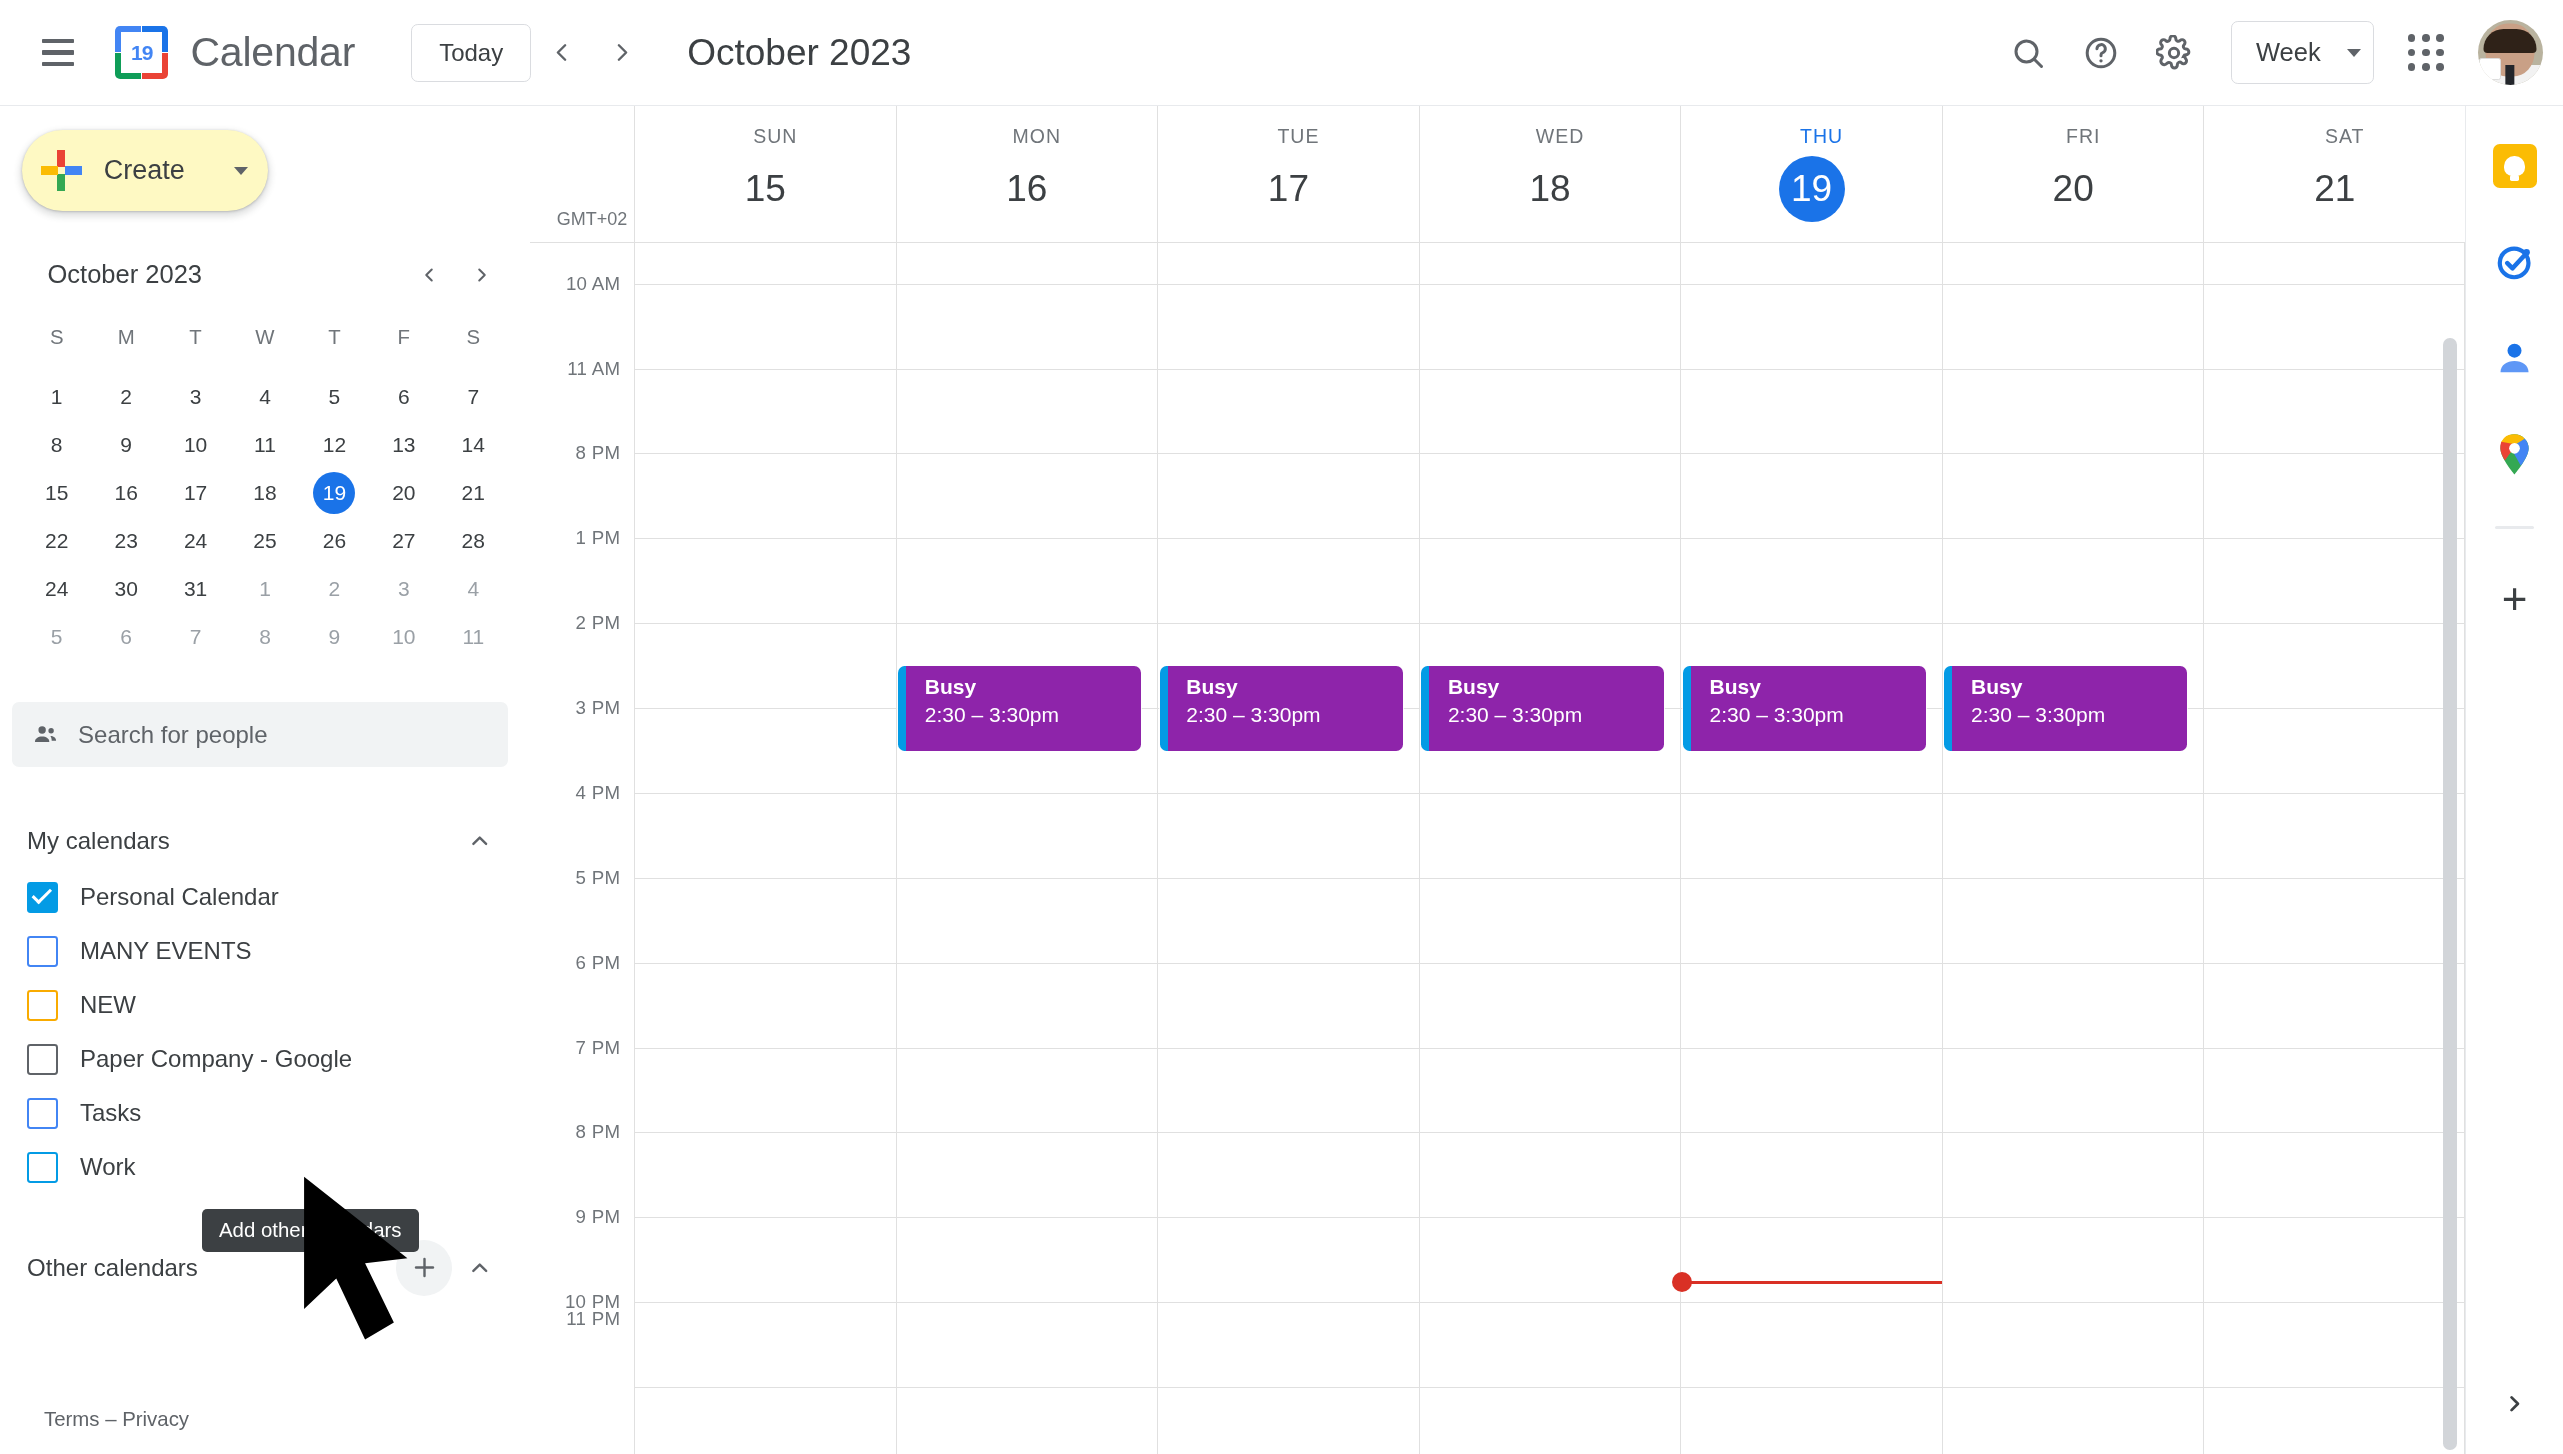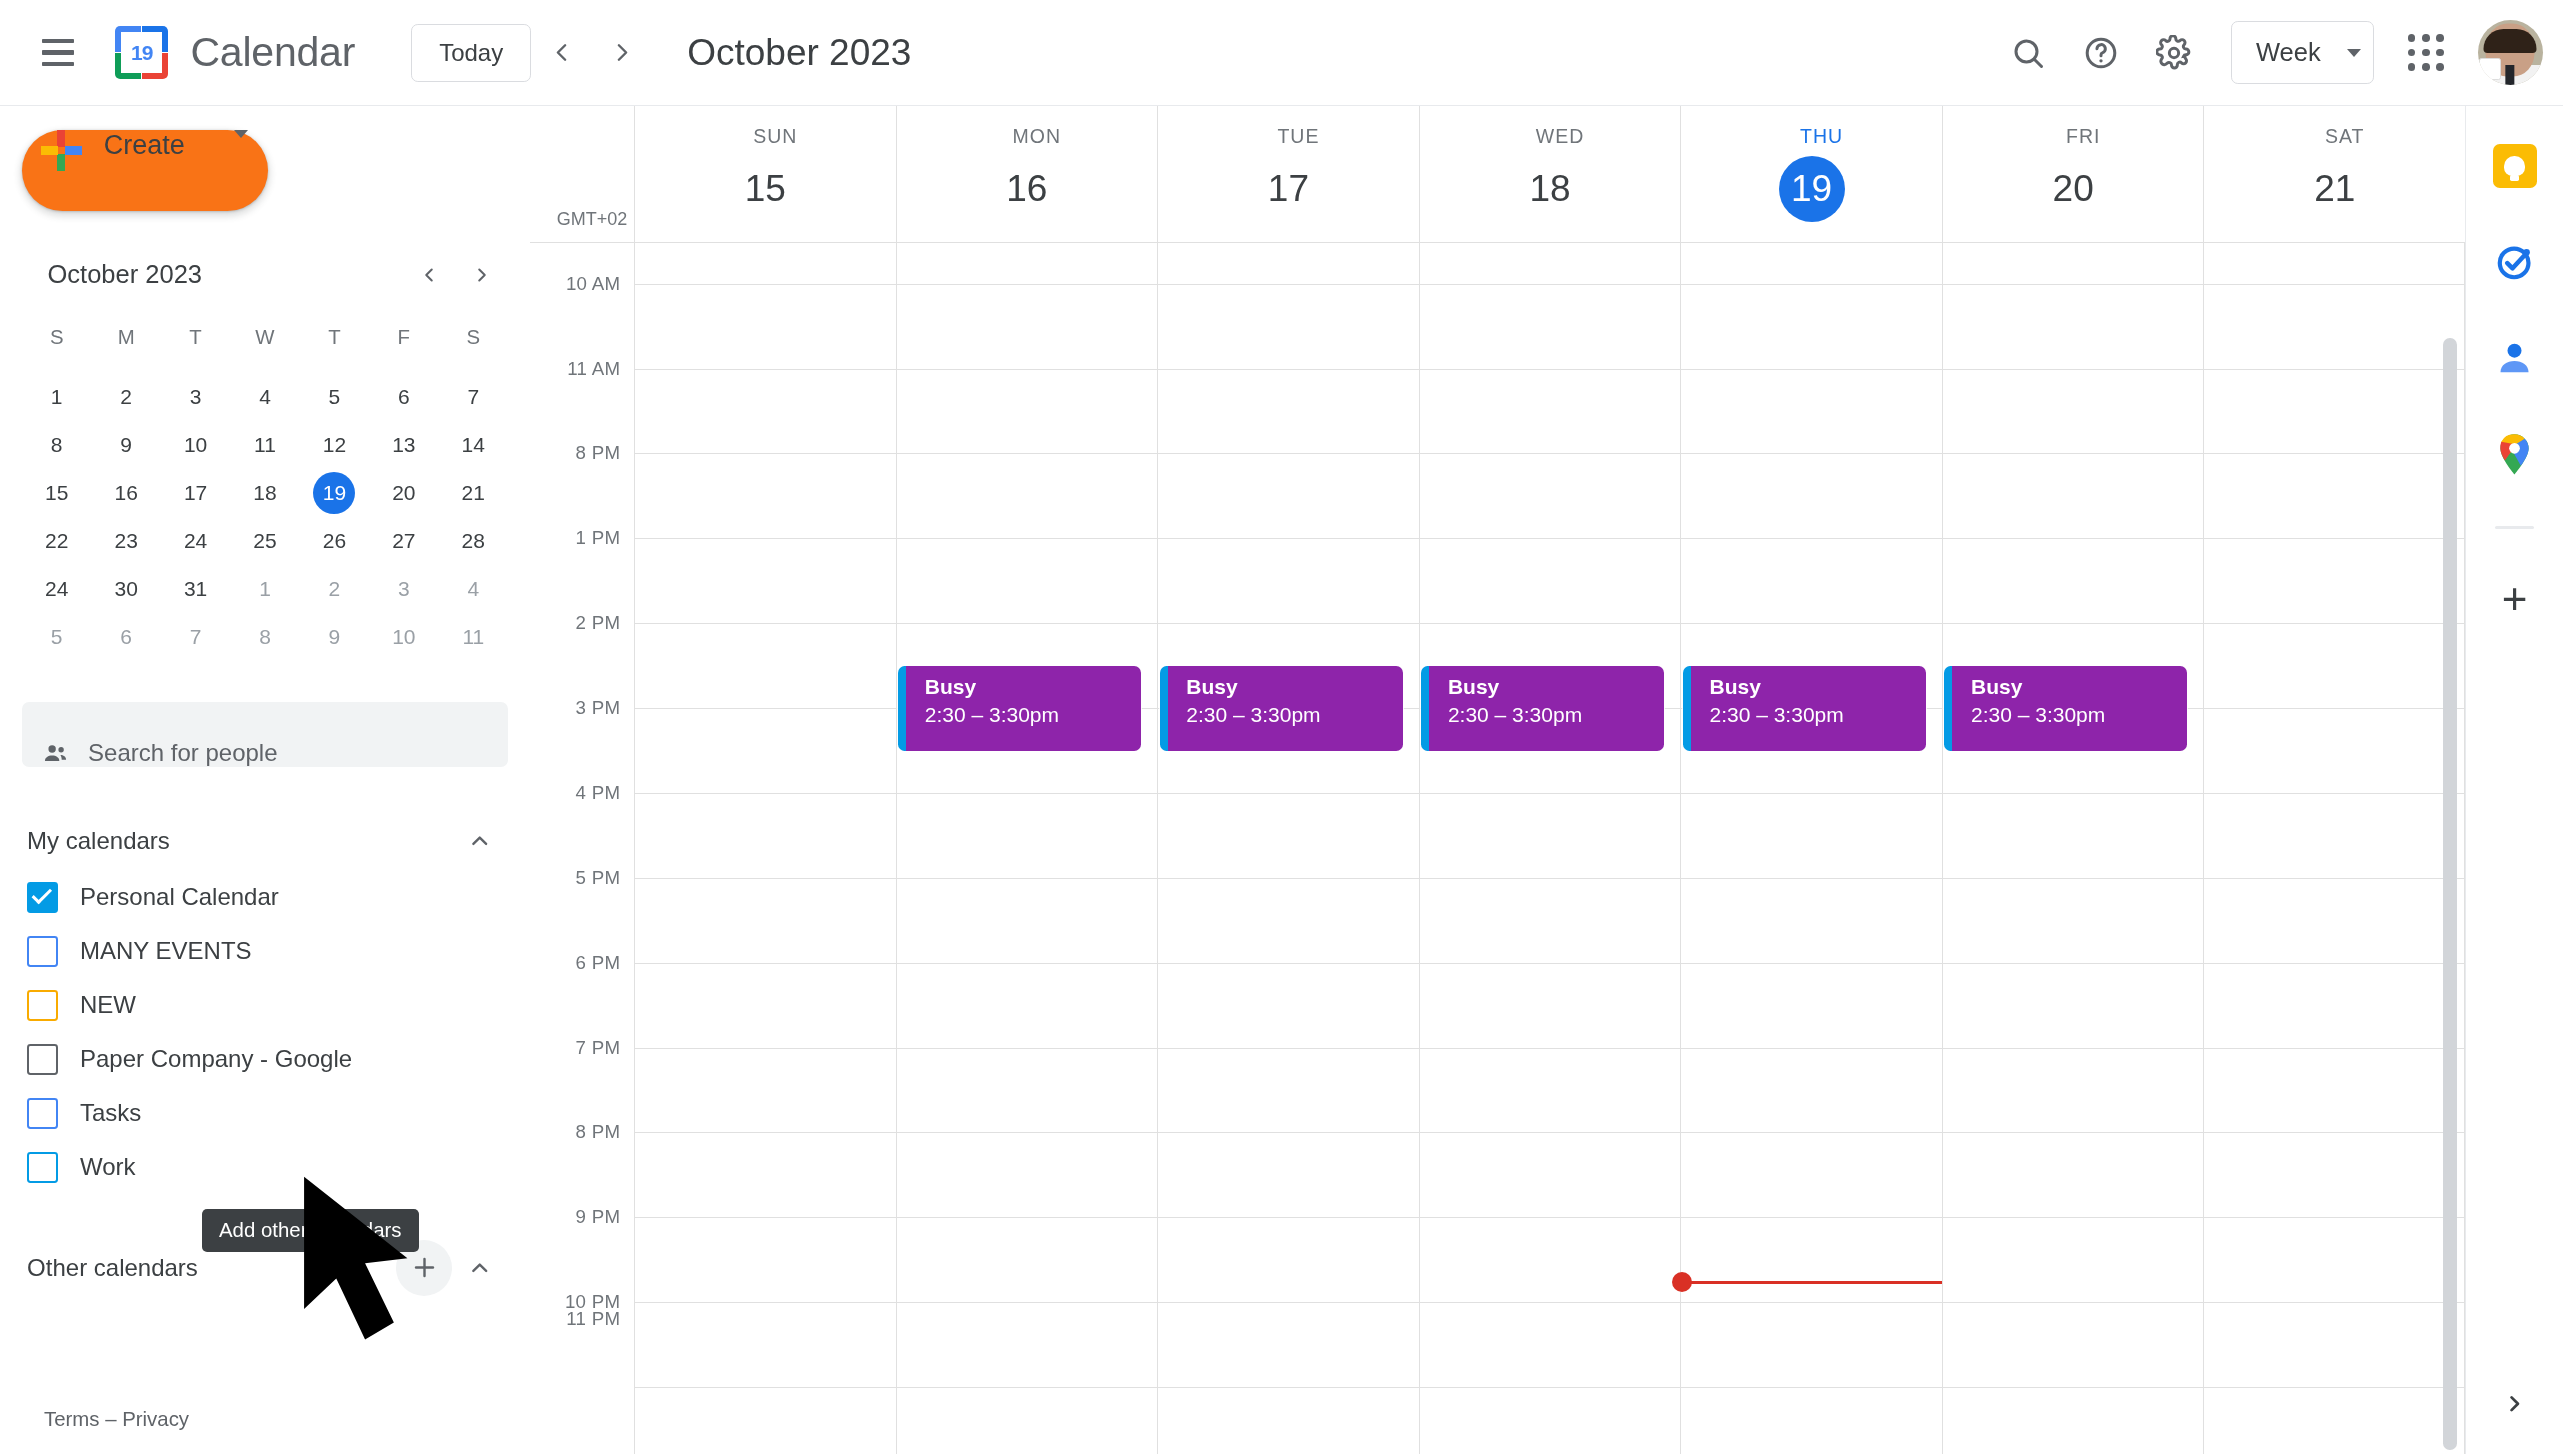--- a/index.html
+++ b/index.html
@@ -106,23 +106,23 @@
   
   .body { flex: 1 1 auto; display: flex; min-height: 0; position: relative; }
 
   
   .sidebar {
     width: 530px; flex: 0 0 530px; background: #fff;
     position: relative; padding-top: 24px;
   }
   .create-btn {
     margin-left: 22px; height: 81px; width: 246px;
-    border-radius: 41px; background: #f97316;
+    border-radius: 41px; background: #fef9c3;
     box-shadow: 0 0.8px 2.5px rgba(60,64,67,.3), 0 3.4px 6.8px 2.5px rgba(60,64,67,.15);
-    display: flex; align-items: flex-start; padding: 0 20.4px 0 18.7px; cursor: pointer;
+    display: flex; align-items: center; padding: 0 20.4px 0 18.7px; cursor: pointer;
   }
   .plus-color { width: 41px; height: 41px; position: relative; flex: 0 0 41px; }
   .plus-color i { position: absolute; display:block; }
   .plus-color .t { left: 16px; top: 0; width: 8.5px; height: 17px; background: #ea4335; }
   .plus-color .b { left: 16px; bottom: 0; width: 8.5px; height: 17px; background: #34a853; }
   .plus-color .l { left: 0; top: 16px; width: 17px; height: 8.5px; background: #fbbc04; }
   .plus-color .r { right: 0; top: 16px; width: 17px; height: 8.5px; background: #4285f4; }
   .create-label { margin-left: 22px; font-size: 27px; color: #3c4043; flex: 1 1 auto; }
 
   .mini-cal { margin: 37px 22px 0 22px; }
@@ -141,22 +141,22 @@
     height: 48px; display: flex; align-items: center; justify-content: center;
     font-size: 21px; color: #3c4043; cursor: pointer; position: relative;
   }
   .mini-day.muted { color: #9aa0a6; }
   .mini-day.today span {
     width: 42px; height: 42px; border-radius: 50%; background: #1a73e8; color: #fff;
     display: flex; align-items: center; justify-content: center;
   }
 
   .search-people {
-    margin: 41px 22px 0 22px; height: 65px; background: #f1f3f4;
-    border-radius: 7px; display: flex; align-items: flex-end; padding: 0 20.4px;
+    margin: 41px 22px 0 12px; height: 65px; background: #f1f3f4;
+    border-radius: 7px; display: flex; align-items: center; padding: 0 20.4px;
     gap: 18.7px; cursor: text;
   }
   .search-people .ph { font-size: 24px; color: #5f6368; }
 
   .section-head {
     display: flex; align-items: center; margin: 44px 22px 0 22px; height: 59px;
   }
   .section-title { font-size: 24px; color: #3c4043; flex: 1 1 auto; padding-left: 5.1px; }
   .section-btn {
     width: 56px; height: 56px; border-radius: 50%;

